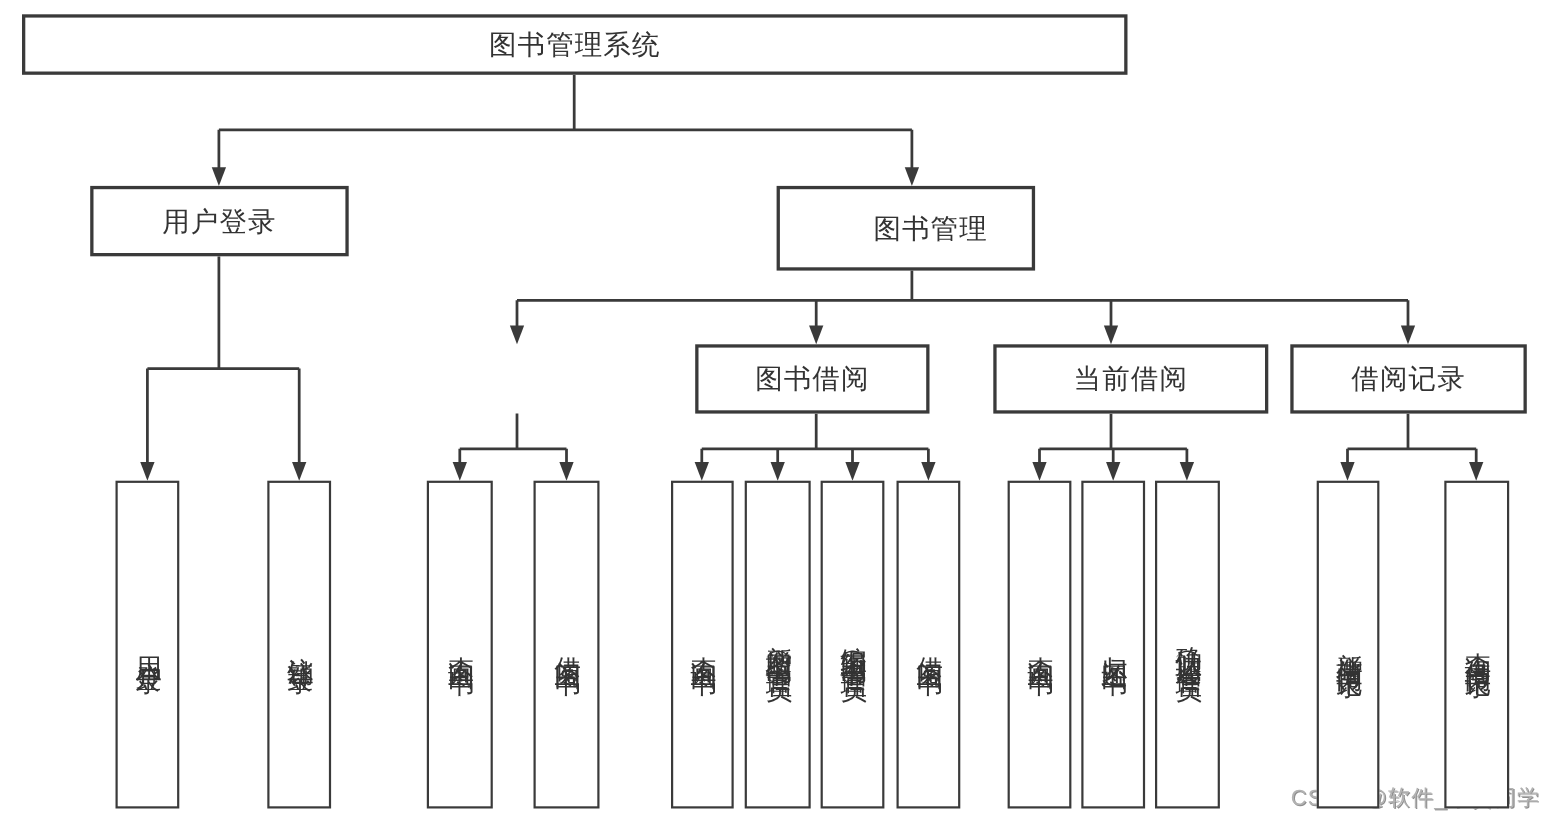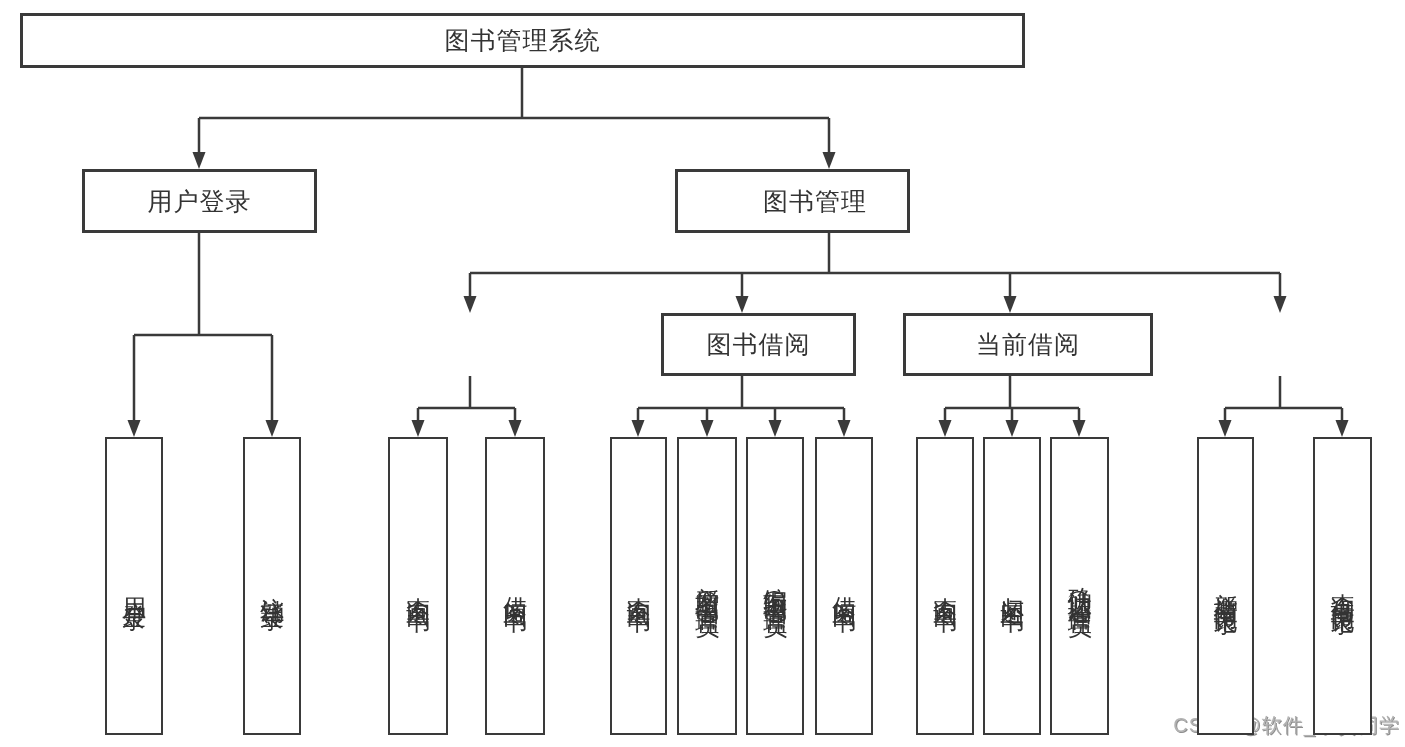--- a/index.html
+++ b/index.html
@@ -15,24 +15,24 @@
   .hbox{font-size:25px;letter-spacing:1px;text-align:center;}
   .vcol{border-width:2.5px;top:437px;height:298px;}
   .vcol .vtext{
     writing-mode:vertical-rl;text-orientation:mixed;
     font-size:24px;letter-spacing:4px;line-height:1.1;
   }
   
   #n-root{left:20px;top:13px;width:1005px;height:55px;}
   
   #n-login{left:82px;top:169px;width:235px;height:64px;}
-  #n-mgmt{left:675px;top:169px;width:235px;height:64px;padding-left:45px;}
+  #n-mgmt{left:706px;top:169px;width:235px;height:77px;padding-left:45px;}
   
   #n-rec{left:362px;top:313px;width:216px;height:63px;}
-  #n-bor{left:661px;top:313px;width:195px;height:63px;}
+  #n-bor{left:632px;top:313px;width:213px;height:63px;}
   #n-cur{left:903px;top:313px;width:250px;height:63px;}
   #n-log{left:1173px;top:313px;width:215px;height:63px;}
   
   #f1{left:105px;width:58px;}  #f2{left:243px;width:58px;}
   #f3{left:388px;width:60px;}  #f4{left:485px;width:60px;}
   #f5{left:610px;width:57px;}  #f6{left:677px;width:60px;}
   #f7{left:746px;width:58px;}  #f8{left:815px;width:58px;}
   #f9{left:916px;width:58px;}  #f10{left:983px;width:58px;} #f11{left:1050px;width:59px;}
   #f12{left:1197px;width:57px;} #f13{left:1313px;width:59px;}
   .watermark{
@@ -96,20 +96,23 @@
   <div id="n-mgmt" class="box hbox">
     <span>图书管理</span>
   </div>
 
   <div id="n-bor" class="box hbox">
     <span>图书借阅</span>
   </div>
   <div id="n-cur" class="box hbox">
     <span>当前借阅</span>
   </div>
+  <div id="n-log" class="box hbox">
+    <span>借阅记录</span>
+  </div>
 
   <div id="f1" class="box vcol">
     <span class="vtext">用户登录</span>
   </div>
   <div id="f2" class="box vcol">
     <span class="vtext">注销登录</span>
   </div>
 
   <div id="f3" class="box vcol">
     <span class="vtext">查询图书</span>

